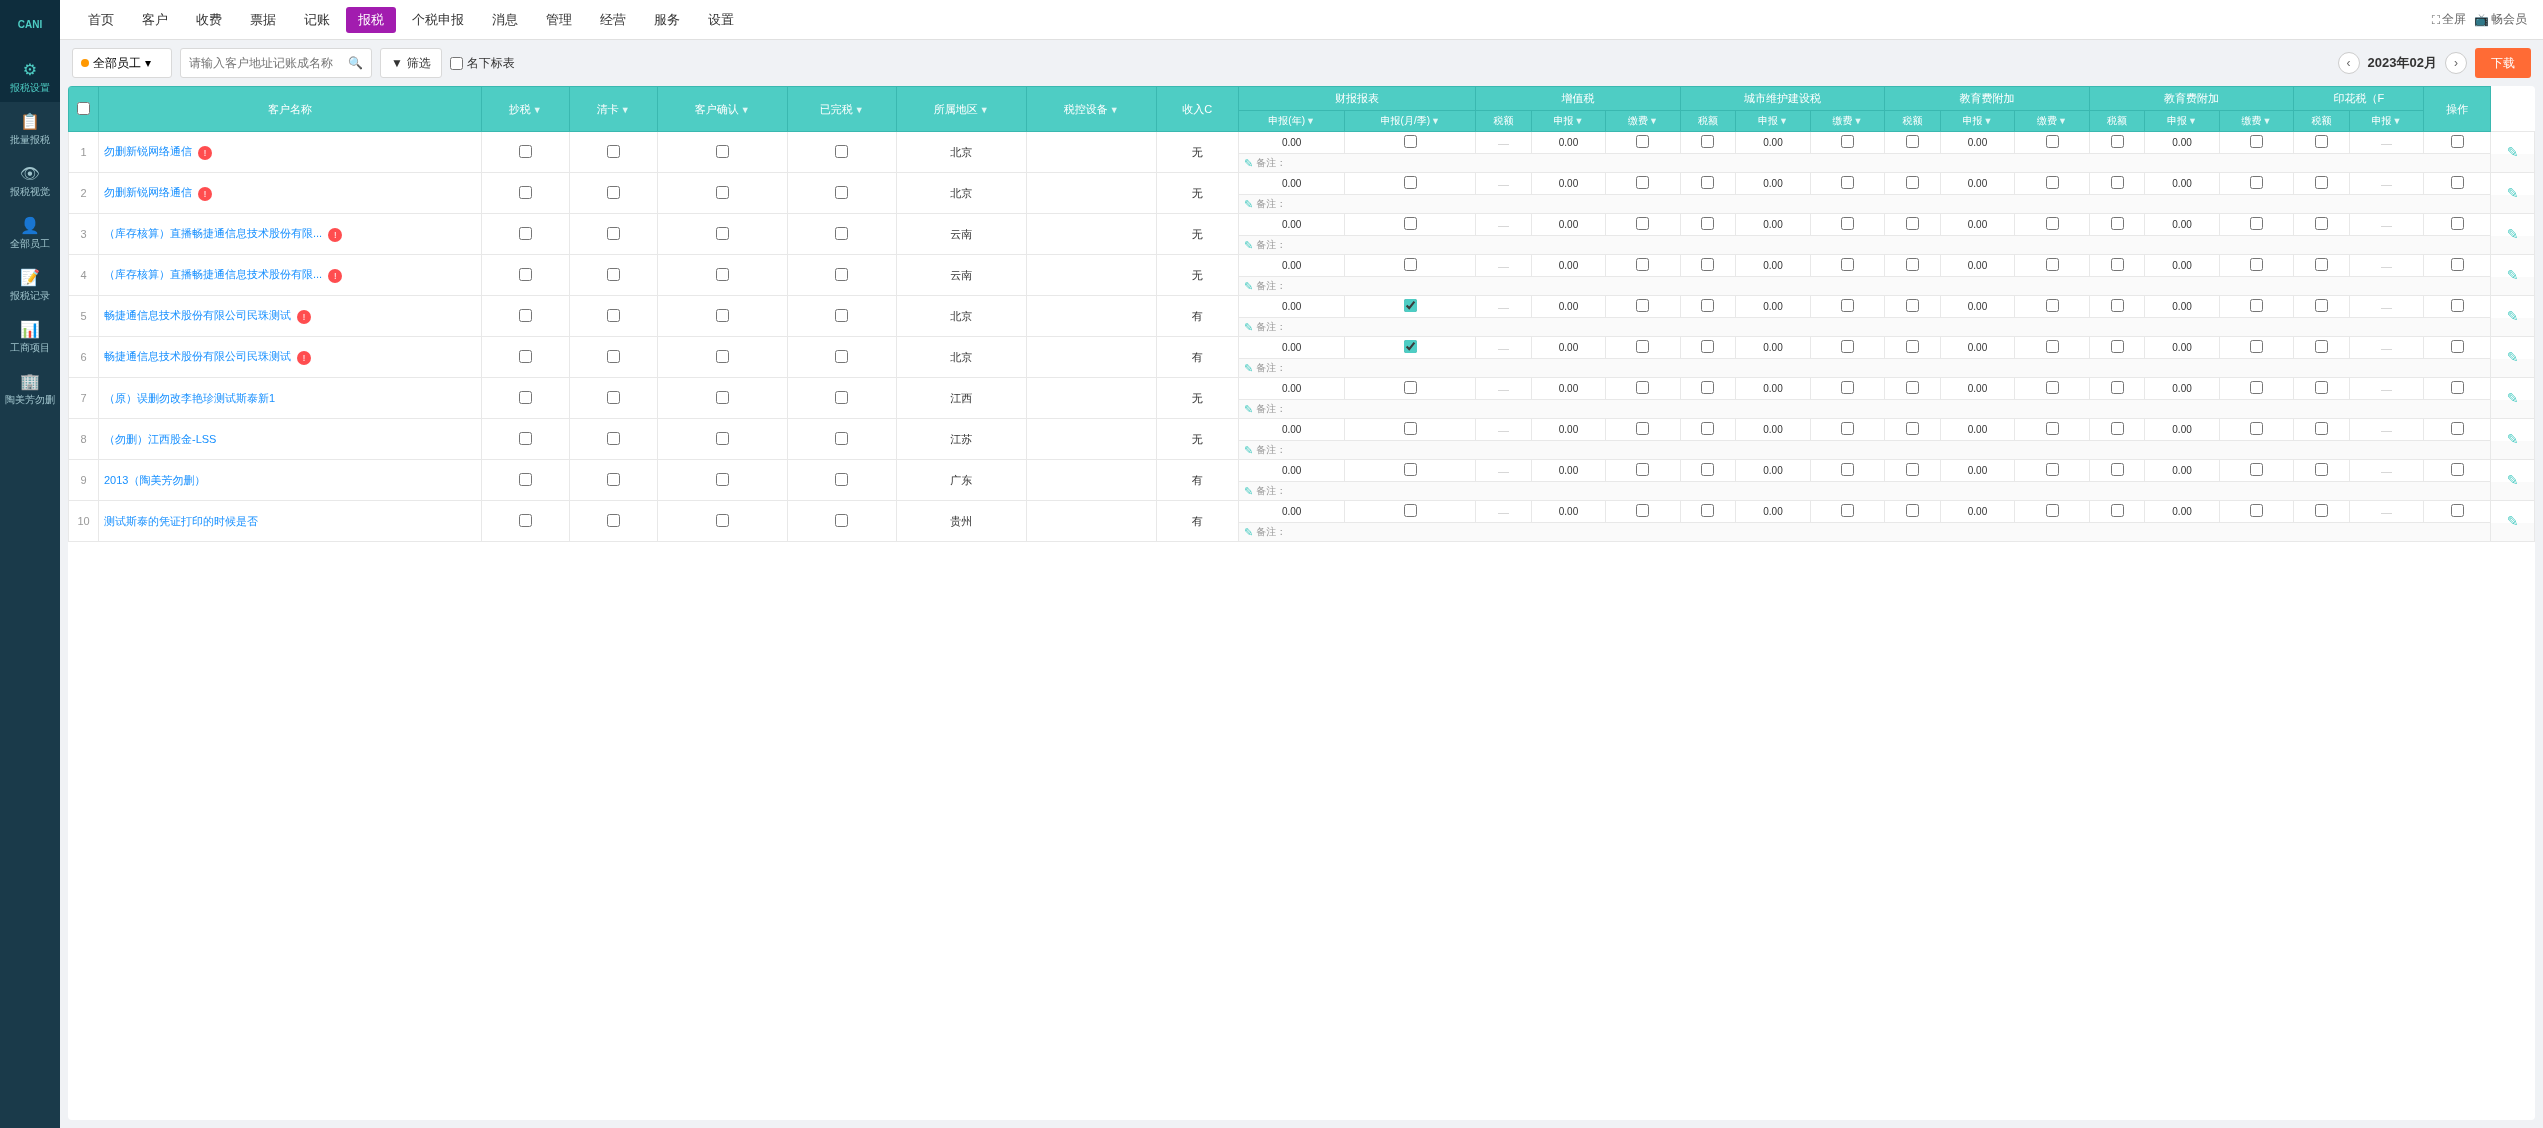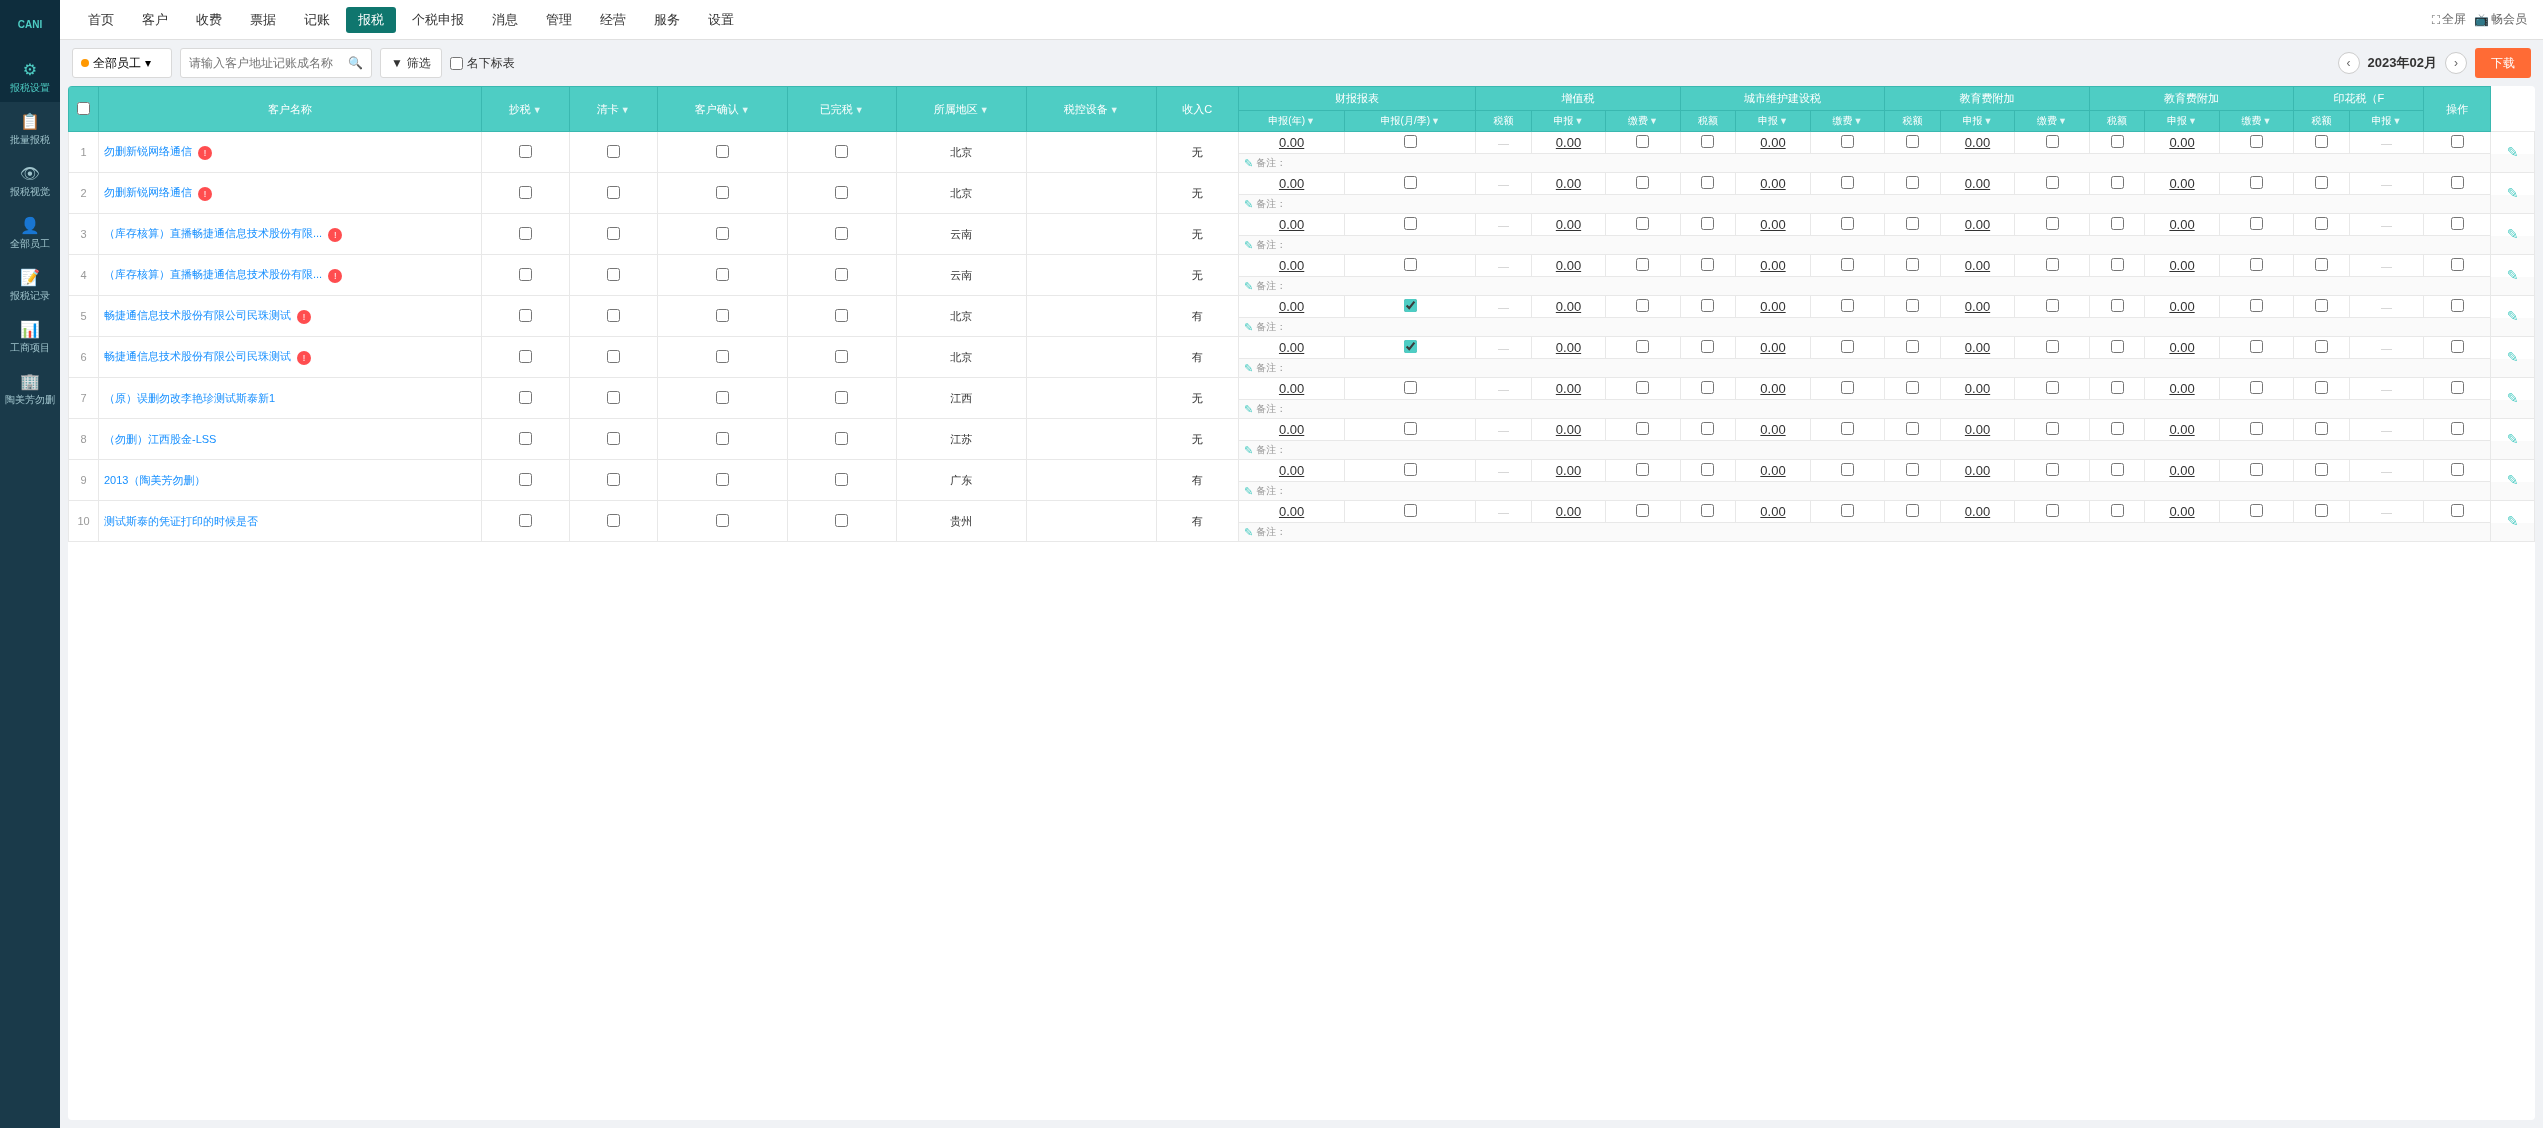--- a/index.html
+++ b/index.html
@@ -73,21 +73,21 @@
     }
     .nav-item {
       padding: 4px 12px;
       cursor: pointer;
       color: #333;
       font-size: 13px;
       border-radius: 3px;
       white-space: nowrap;
     }
     .nav-item.active {
-      background: #0f766e;
+      background: #a21caf;
       color: #fff;
       border-radius: 3px;
     }
     .nav-right {
       margin-left: auto;
       display: flex;
       align-items: center;
       gap: 8px;
       font-size: 12px;
       color: #666;
@@ -318,22 +318,21 @@
       width: 13px; height: 13px;
     }
 
     .region-tag {
       color: #333;
       font-size: 11px;
     }
 
     .amount-zero {
       color: #333;
-      font-size: 13px;
-      text-decoration: underline;
+      font-size: 10px;
     }
 
     .action-btn {
       color: #4ecdc4;
       cursor: pointer;
       font-size: 14px;
     }
 
     .col-select {
       width: 30px;

